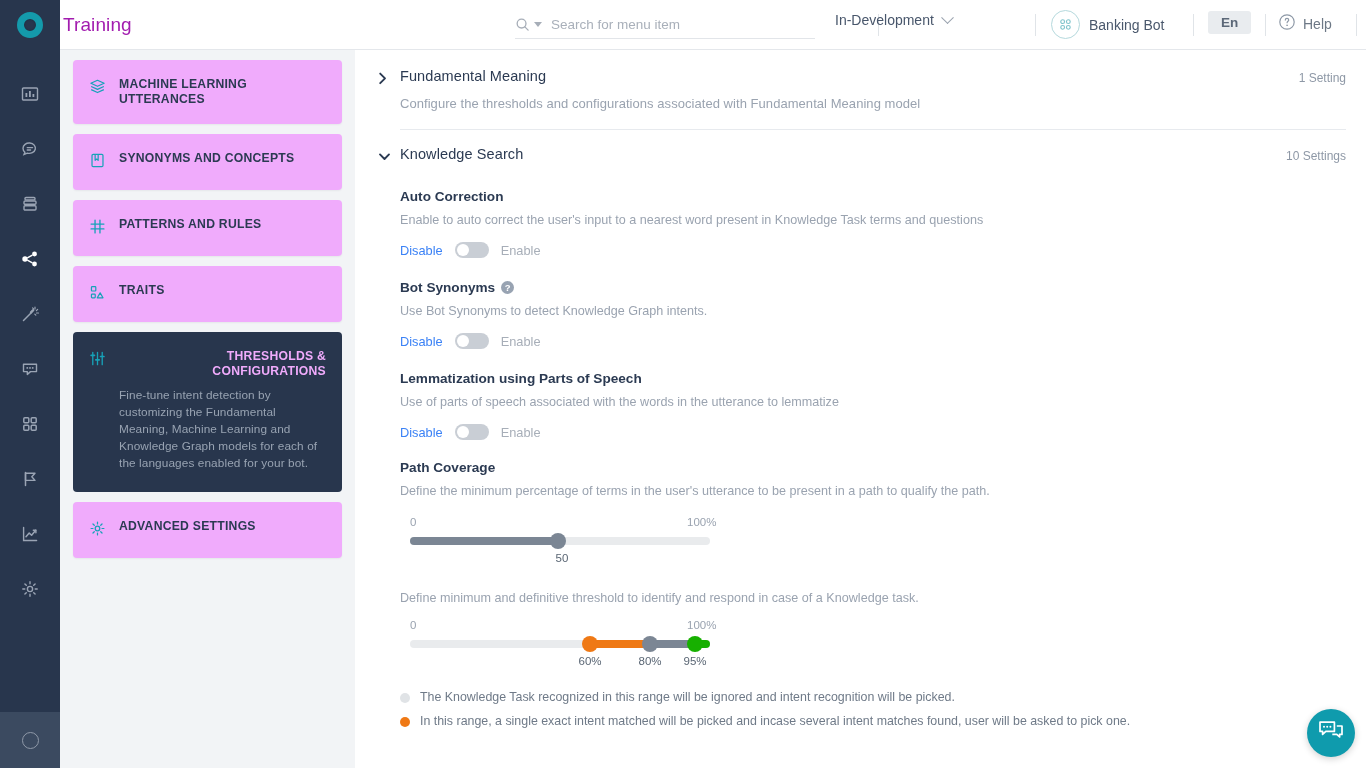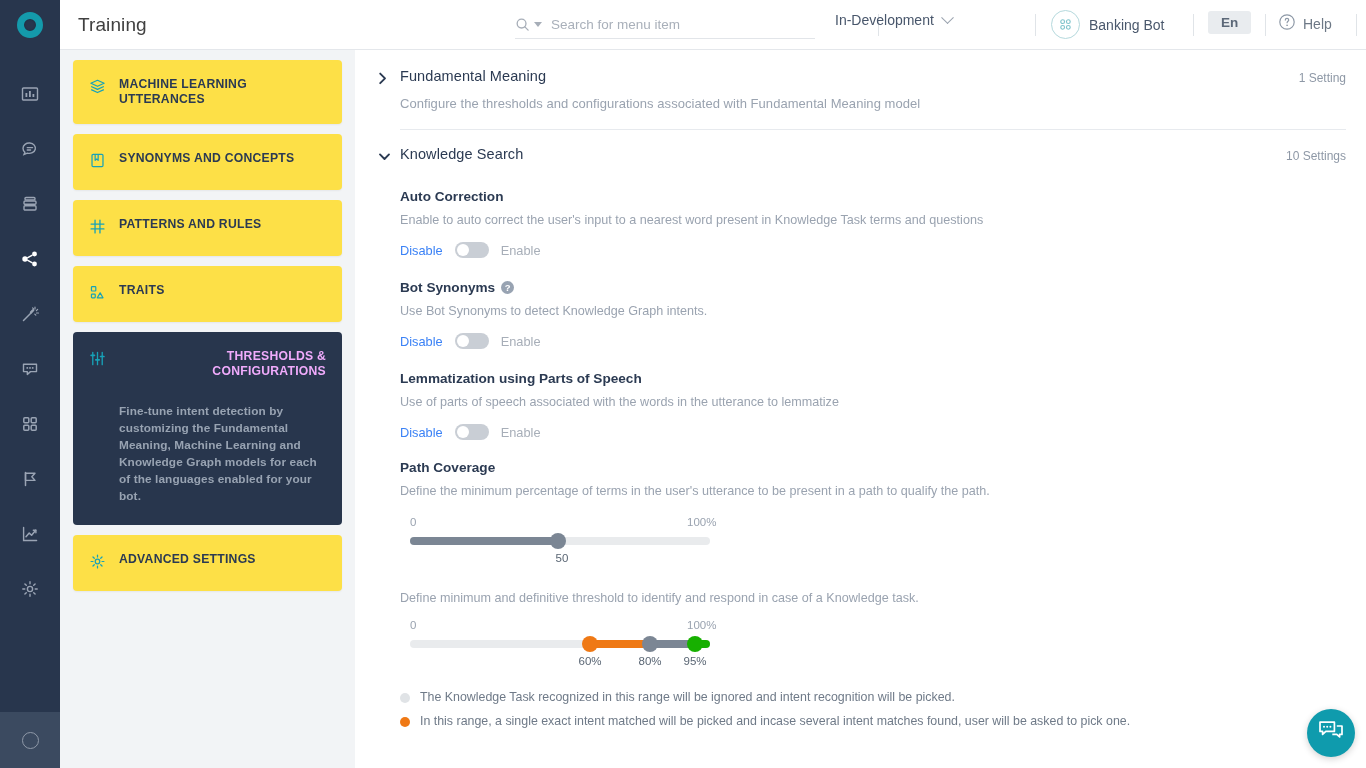--- a/index.html
+++ b/index.html
@@ -56,22 +56,22 @@
 
   
   #header {
     position: absolute; left: 60px; top: 0;
     width: 1306px; height: 50px;
     background: #ffffff;
     border-bottom: 1px solid #e4e7eb;
     display: flex; align-items: center;
   }
   #page-title {
-    margin-left: 18px;
-    font-size: 19px; color: #404040; letter-spacing: .1px;
+    margin-left: 3px;
+    font-size: 19px; color: #a21caf; letter-spacing: .1px;
   }
   #search-wrap {
     position: absolute; left: 455px; top: 10px;
     width: 300px; height: 29px;
     display: flex; align-items: center;
     border-bottom: 1px solid #e2e5e9;
   }
   #search-icon { margin-right: 4px; display: flex; }
   #search-caret {
     width: 0; height: 0; margin-right: 9px;
@@ -131,43 +131,43 @@
 
   
   #left-panel {
     position: absolute; left: 60px; top: 50px;
     width: 295px; height: 718px;
     background: #f2f4f6;
     padding: 10px 13px;
     overflow: hidden;
   }
   .nav-card {
-    background: #fde047;
+    background: #f0abfc;
     border-radius: 4px;
     margin-bottom: 10px;
     padding: 17px 16px;
     display: flex; align-items: flex-start; gap: 13px;
     cursor: pointer;
     box-shadow: 0 1px 2px rgba(27,39,51,.06);
   }
   .nav-card .nav-ico { flex: 0 0 auto; margin-top: 1px; }
   .nav-card .nav-label {
     font-size: 12.2px; font-weight: bold; letter-spacing: .25px;
     color: #2b3a52; line-height: 15px;
   }
   .nav-card.selected {
     background: #28364d;
     box-shadow: none;
     padding-bottom: 20px;
   }
   .nav-card.selected .nav-label { color: #f0abfc; text-align: right; }
   .nav-card .nav-desc {
-    margin-top: 24px;
+    margin-top: 8px;
     font-size: 11.8px; line-height: 17px;
-    color: #98a3b2; font-weight: bold; letter-spacing: .1px;
+    color: #98a3b2; font-weight: normal; letter-spacing: .1px;
   }
 
   
   #main {
     position: absolute; left: 355px; top: 50px;
     width: 1011px; height: 718px;
     background: #ffffff;
     overflow: hidden;
   }
   .section {

